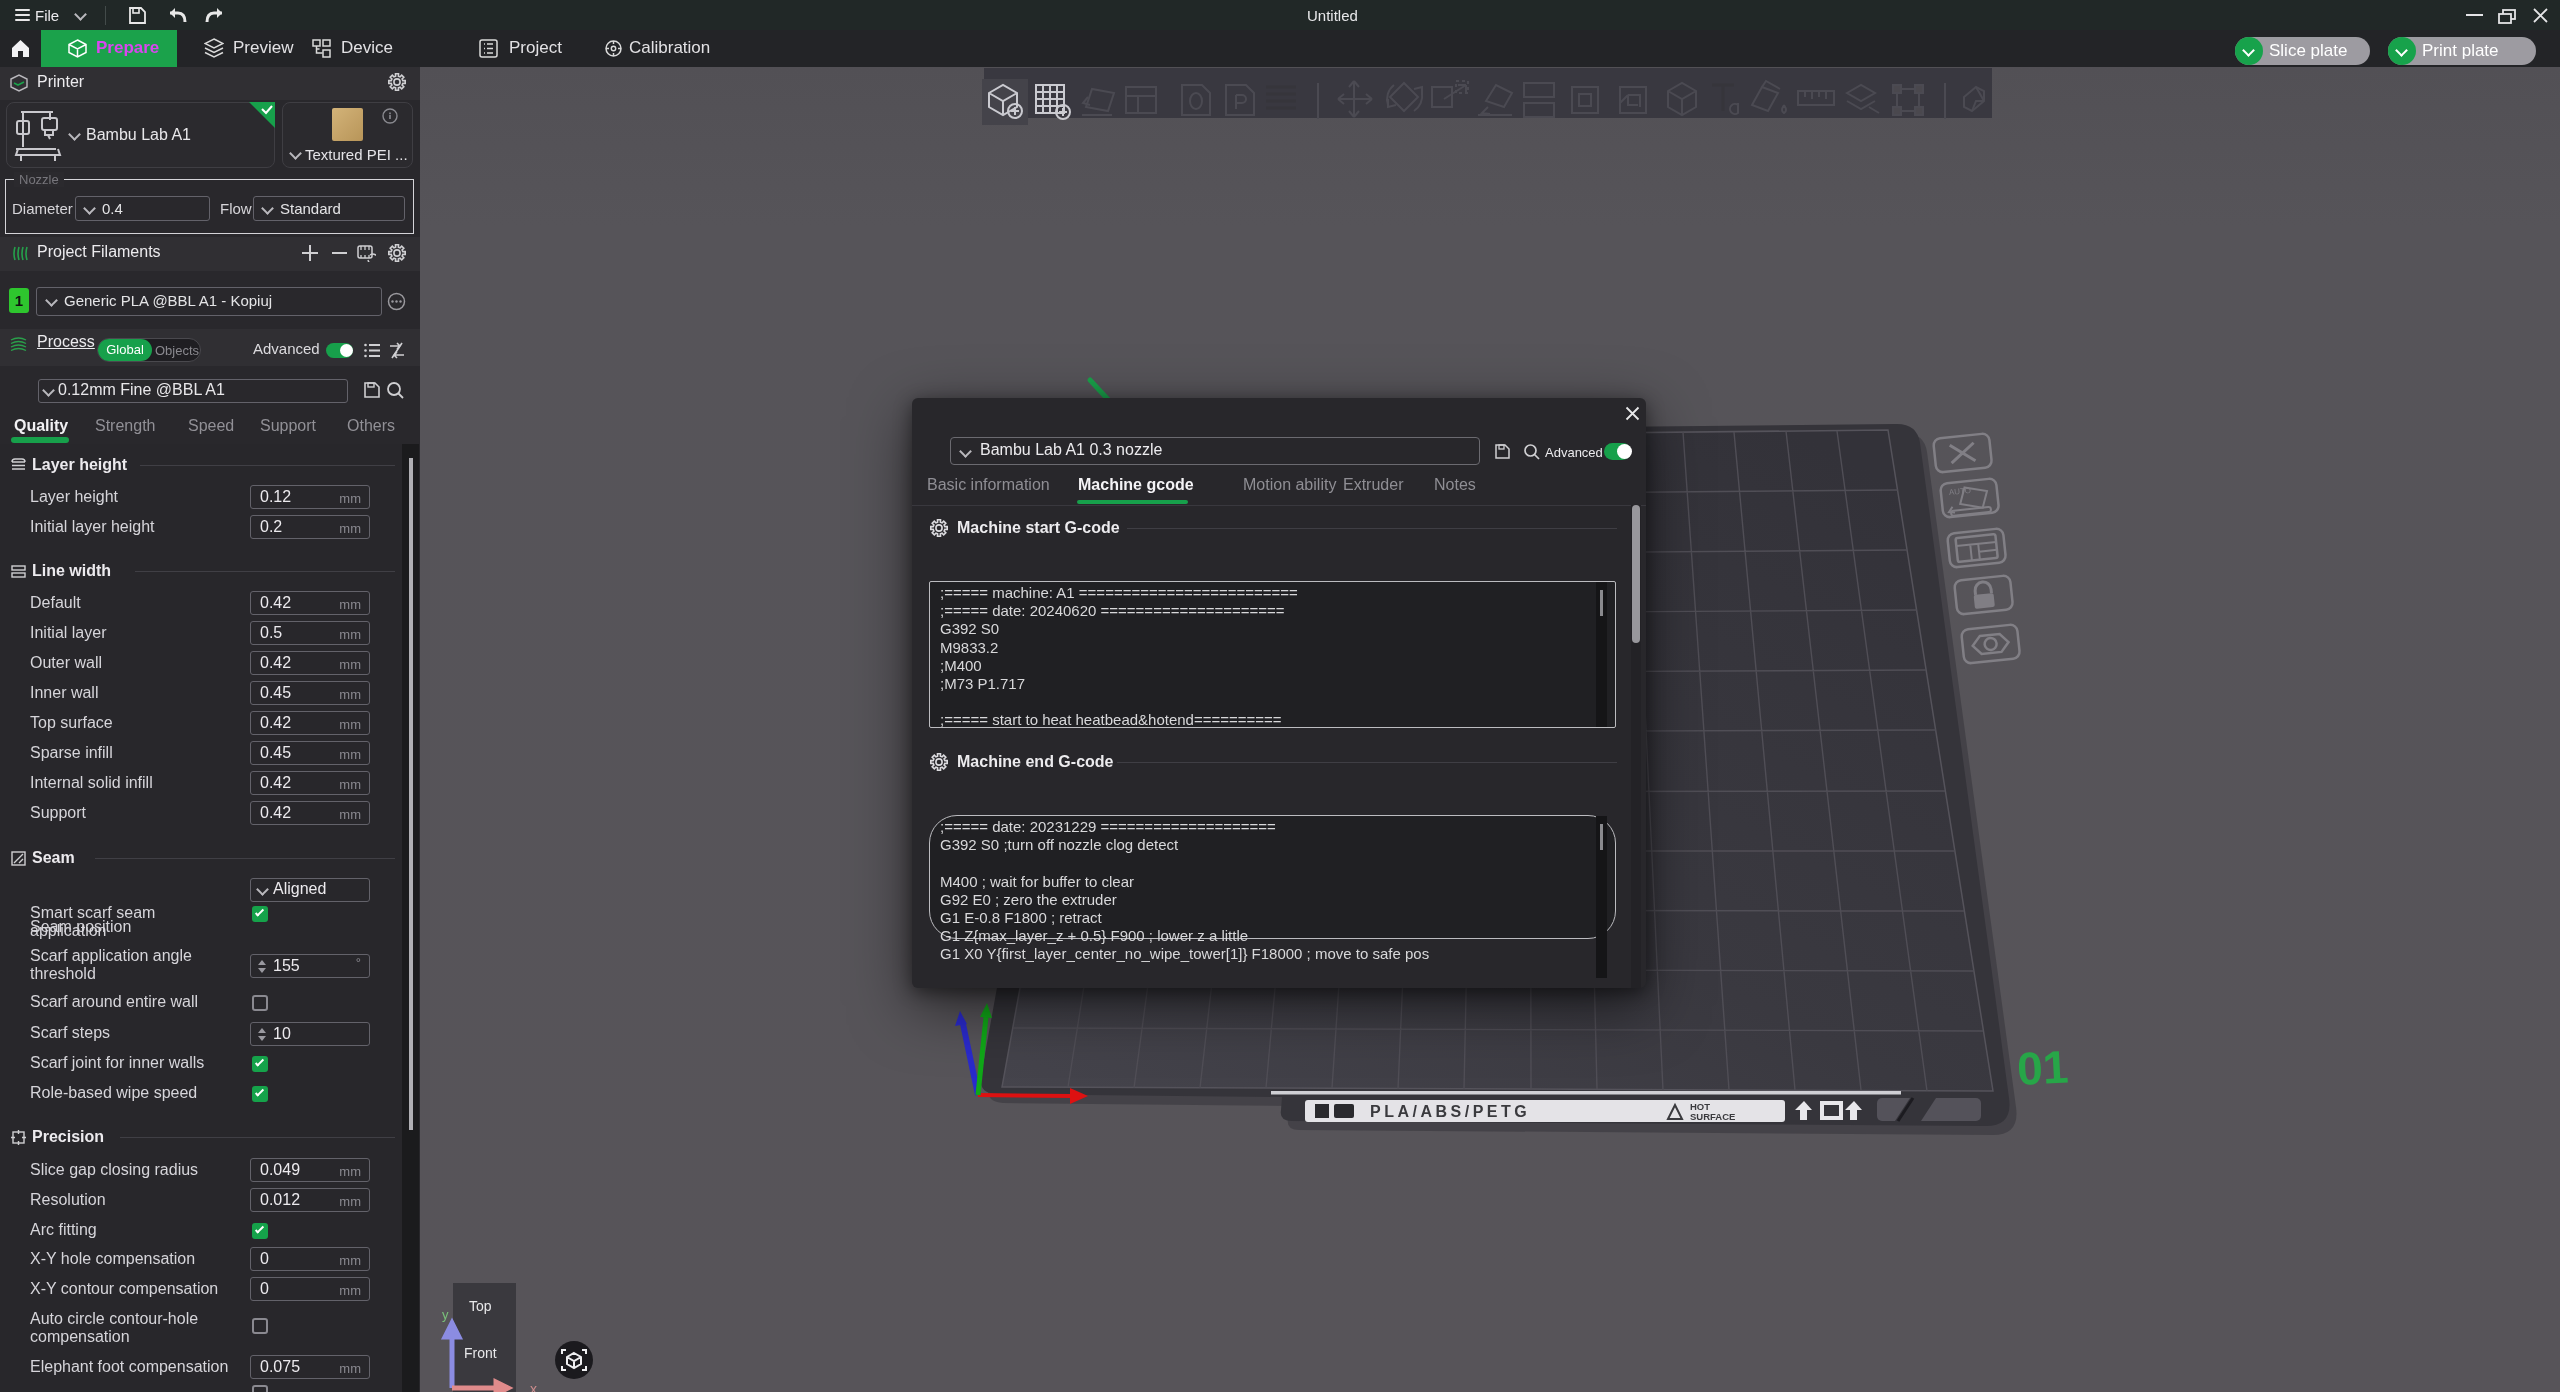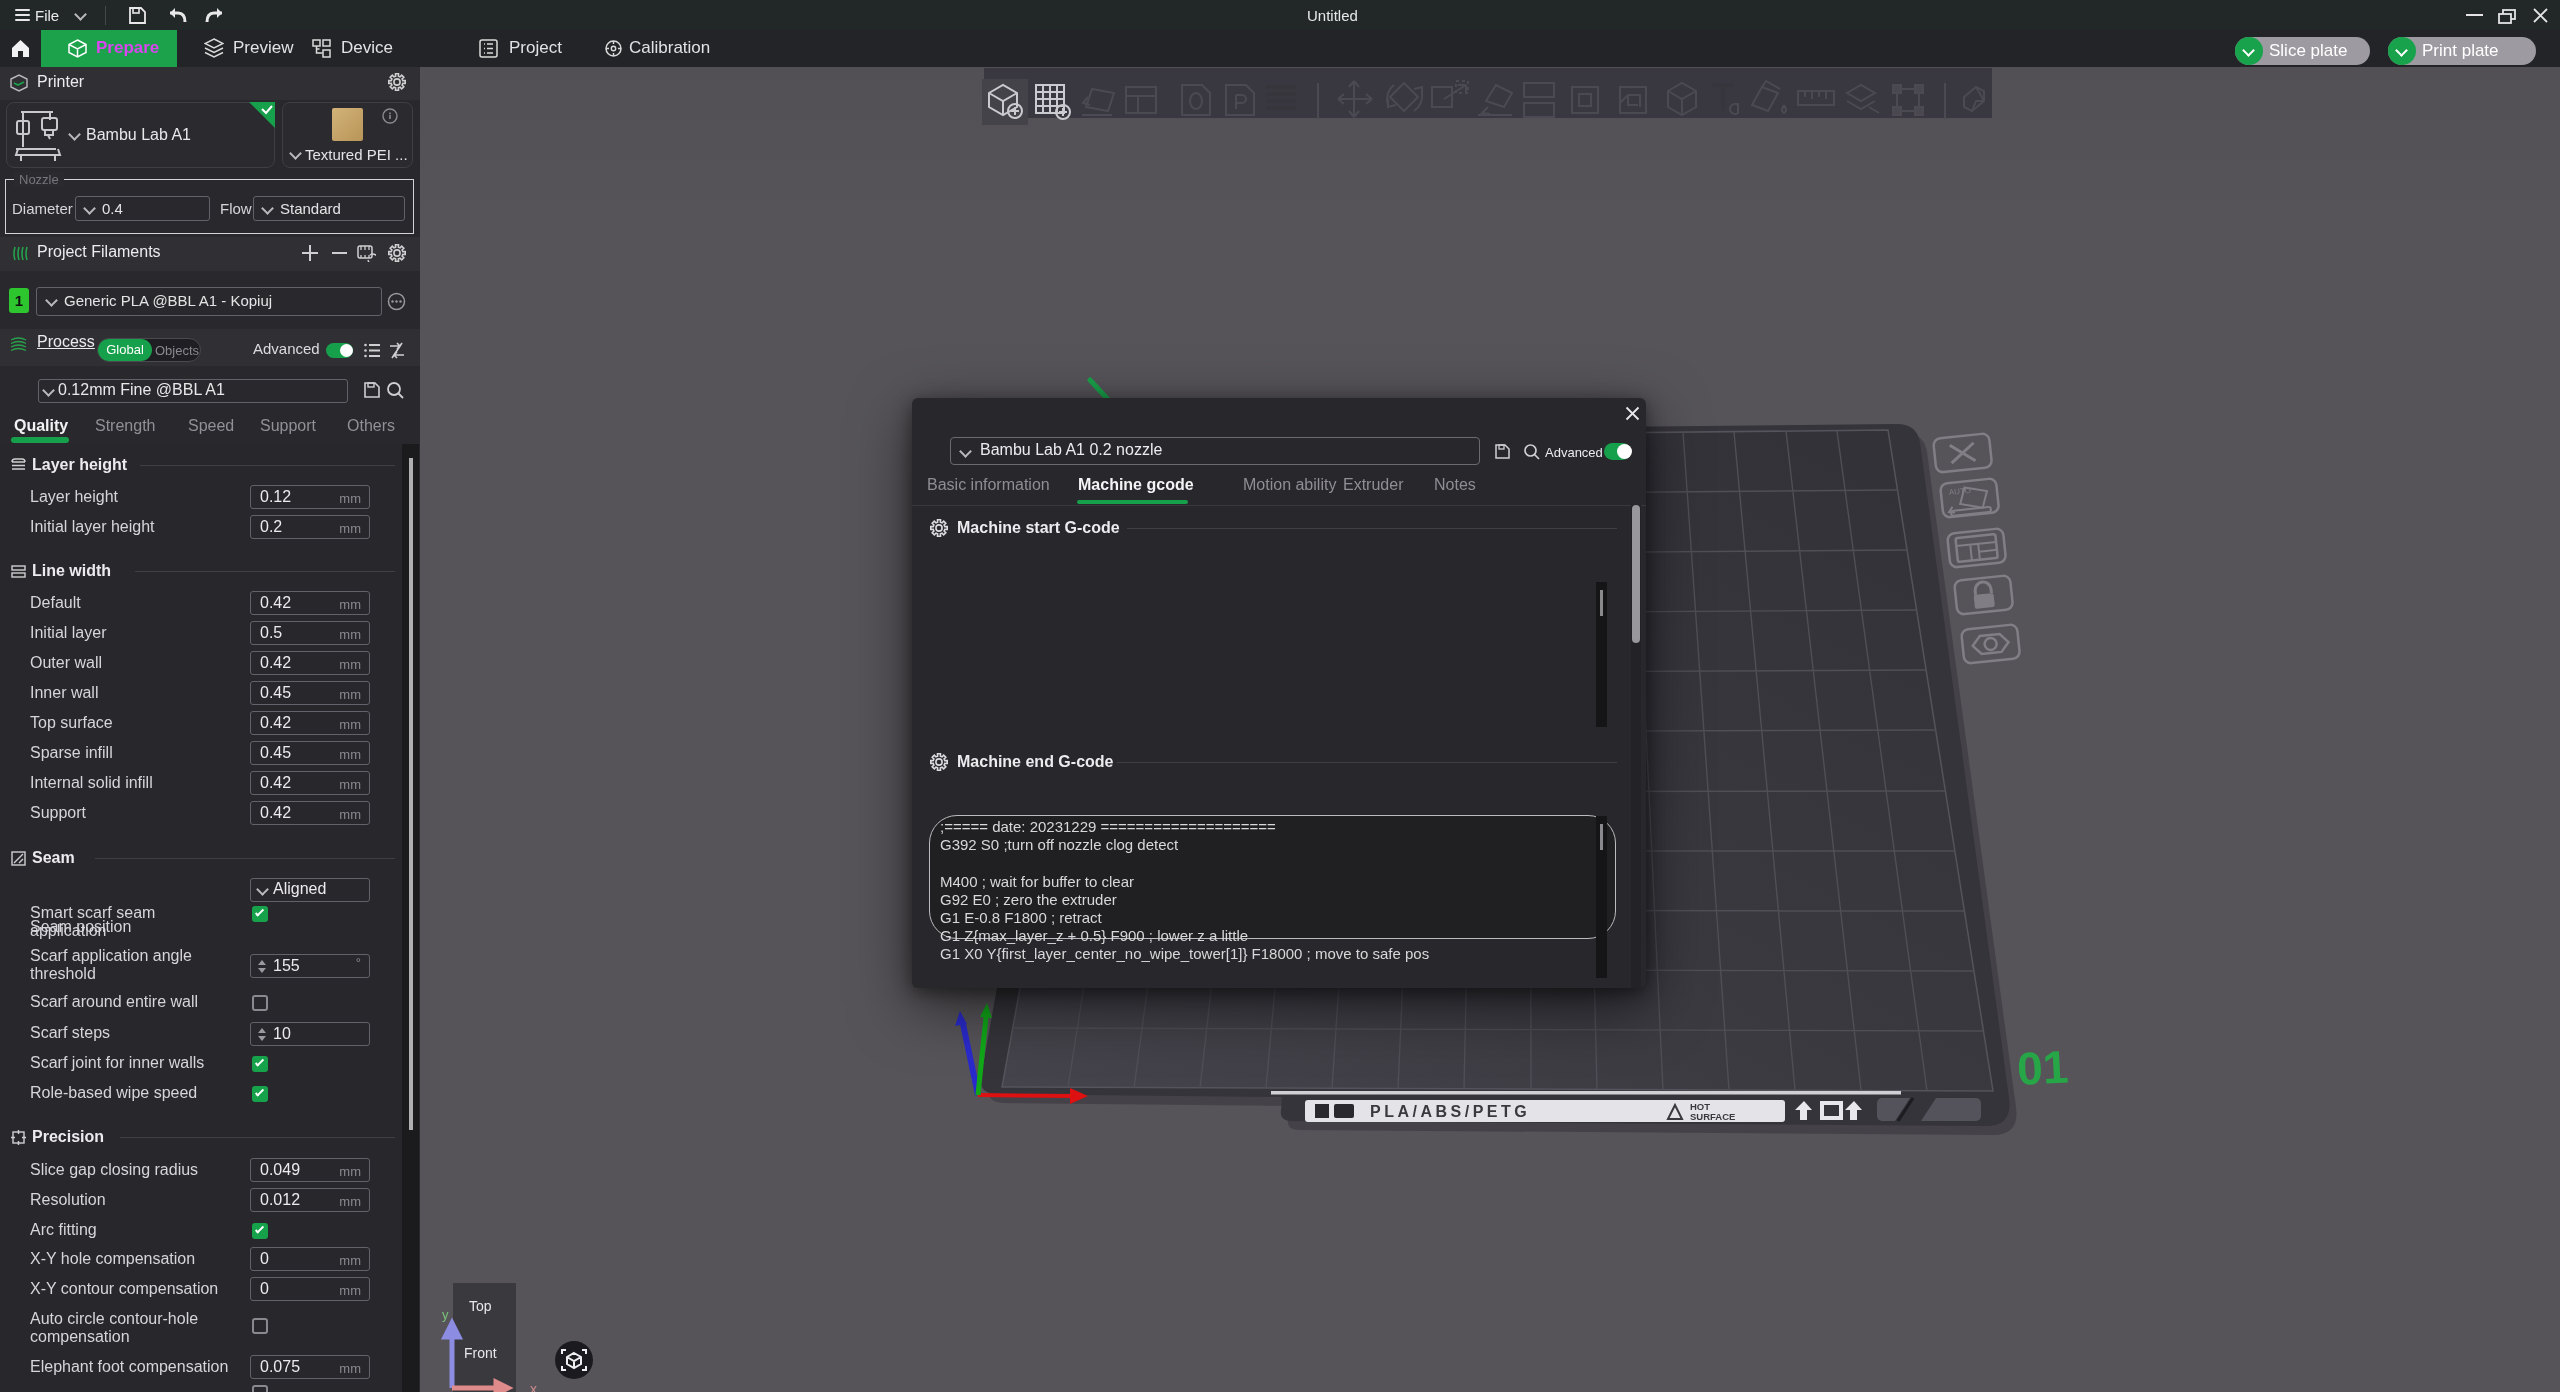--- a/index.html
+++ b/index.html
@@ -555,21 +555,21 @@
 <div class="cbe" style="top:941px;"></div>
 </div>
 <div class="abs" style="left:402px;top:444px;width:17px;height:948px;background:#1b1b1d;"></div>
 <div class="abs" style="left:409px;top:458px;width:4px;height:672px;background:#b0afb4;"></div>
 <div class="abs" id="dialog">
 <svg class="abs" style="left:713px;top:8px;" width="15" height="15" viewBox="0 0 15 15">
 <path d="M1.5,1.5 L13.5,13.5 M13.5,1.5 L1.5,13.5" stroke="#e8e8ea" stroke-width="1.8"></path>
 </svg>
 <div class="sel" style="left:38px;top:39px;width:530px;height:28px;border-color:#6b6a70;border-radius:4px;"></div>
 <span class="chev" style="left:49px;top:49px;"></span>
-<span class="abs" style="left:68px;top:43px;font-size:16px;color:#ecebee;">Bambu Lab A1 0.2 nozzle</span>
+<span class="abs" style="left:68px;top:43px;font-size:16px;color:#ecebee;">Bambu Lab A1 0.3 nozzle</span>
 <svg class="abs" style="left:582px;top:45px;" width="17" height="17" viewBox="0 0 17 17">
 <path d="M2,2 h9 l4,4 v9 h-13 z" fill="none" stroke="#cfcfd2" stroke-width="1.5"></path>
 <rect x="5" y="2" width="5" height="4" fill="none" stroke="#cfcfd2" stroke-width="1.3"></rect>
 </svg>
 <svg class="abs" style="left:611px;top:45px;" width="18" height="18" viewBox="0 0 18 18">
 <circle cx="7.5" cy="7.5" r="5.5" fill="none" stroke="#cfcfd2" stroke-width="1.7"></circle>
 <path d="M11.5,11.5 L16,16" stroke="#cfcfd2" stroke-width="1.7"></path>
 </svg>
 <span class="abs" style="left:633px;top:47px;font-size:13px;color:#ecebee;">Advanced</span>
 <div class="abs" style="left:692px;top:45px;width:27px;height:17px;background:#17a04b;border-radius:9px;"></div>
@@ -580,20 +580,28 @@
 <span class="dtab" style="left:303px;margin-left:28px;">Motion ability</span>
 <span class="dtab" style="left:431px;">Extruder</span>
 <span class="dtab" style="left:522px;">Notes</span>
 <div class="abs" style="left:0px;top:107px;width:734px;height:1px;background:#39383e;"></div>
 <svg class="abs" style="left:18px;top:121px;" width="19" height="19" viewBox="0 0 19 19">
 <path d="M17.2,7.5 L17.2,10.5 L14.8,10.4 L14.1,12.1 L15.8,13.7 L15.8,13.7 L13.7,15.8 L12.1,14.1 L10.4,14.8 L10.5,17.2 L10.5,17.2 L7.5,17.2 L7.6,14.8 L5.9,14.1 L4.3,15.8 L4.3,15.8 L2.2,13.7 L3.9,12.1 L3.2,10.4 L0.8,10.5 L0.8,10.5 L0.8,7.5 L3.2,7.6 L3.9,5.9 L2.2,4.3 L2.2,4.3 L4.3,2.2 L5.9,3.9 L7.6,3.2 L7.5,0.8 L7.5,0.8 L10.5,0.8 L10.4,3.2 L12.1,3.9 L13.7,2.2 L13.7,2.2 L15.8,4.3 L14.1,5.9 L14.8,7.6 L17.2,7.5 Z" fill="none" stroke="#dcdbdf" stroke-width="1.6"></path>
         <circle cx="9" cy="9" r="3.1" fill="none" stroke="#dcdbdf" stroke-width="1.6"></circle>
 </svg>
 <span class="dsec" style="left:45px;top:121px;">Machine start G-code</span>
 <div class="dline" style="left:215px;top:130px;width:490px;"></div>
+<div class="gcode" style="top:183px;height:147px;">;===== machine: A1 =========================
+;===== date: 20240620 =====================
+G392 S0
+M9833.2
+;M400
+;M73 P1.717
+
+;===== start to heat heatbead&amp;hotend==========</div>
 <div class="abs" style="left:684px;top:184px;width:11px;height:145px;background:#151517;"></div>
 <div class="abs" style="left:688px;top:192px;width:3px;height:26px;background:#8a8a8e;"></div>
 <svg class="abs" style="left:18px;top:355px;" width="19" height="19" viewBox="0 0 19 19">
 <path d="M17.2,7.5 L17.2,10.5 L14.8,10.4 L14.1,12.1 L15.8,13.7 L15.8,13.7 L13.7,15.8 L12.1,14.1 L10.4,14.8 L10.5,17.2 L10.5,17.2 L7.5,17.2 L7.6,14.8 L5.9,14.1 L4.3,15.8 L4.3,15.8 L2.2,13.7 L3.9,12.1 L3.2,10.4 L0.8,10.5 L0.8,10.5 L0.8,7.5 L3.2,7.6 L3.9,5.9 L2.2,4.3 L2.2,4.3 L4.3,2.2 L5.9,3.9 L7.6,3.2 L7.5,0.8 L7.5,0.8 L10.5,0.8 L10.4,3.2 L12.1,3.9 L13.7,2.2 L13.7,2.2 L15.8,4.3 L14.1,5.9 L14.8,7.6 L17.2,7.5 Z" fill="none" stroke="#dcdbdf" stroke-width="1.6"></path>
         <circle cx="9" cy="9" r="3.1" fill="none" stroke="#dcdbdf" stroke-width="1.6"></circle>
 </svg>
 <span class="dsec" style="left:45px;top:355px;">Machine end G-code</span>
 <div class="dline" style="left:205px;top:364px;width:500px;"></div>
 <div class="gcode" style="top:417px;height:124px;border-radius:28px;">;===== date: 20231229 ====================
 G392 S0 ;turn off nozzle clog detect

